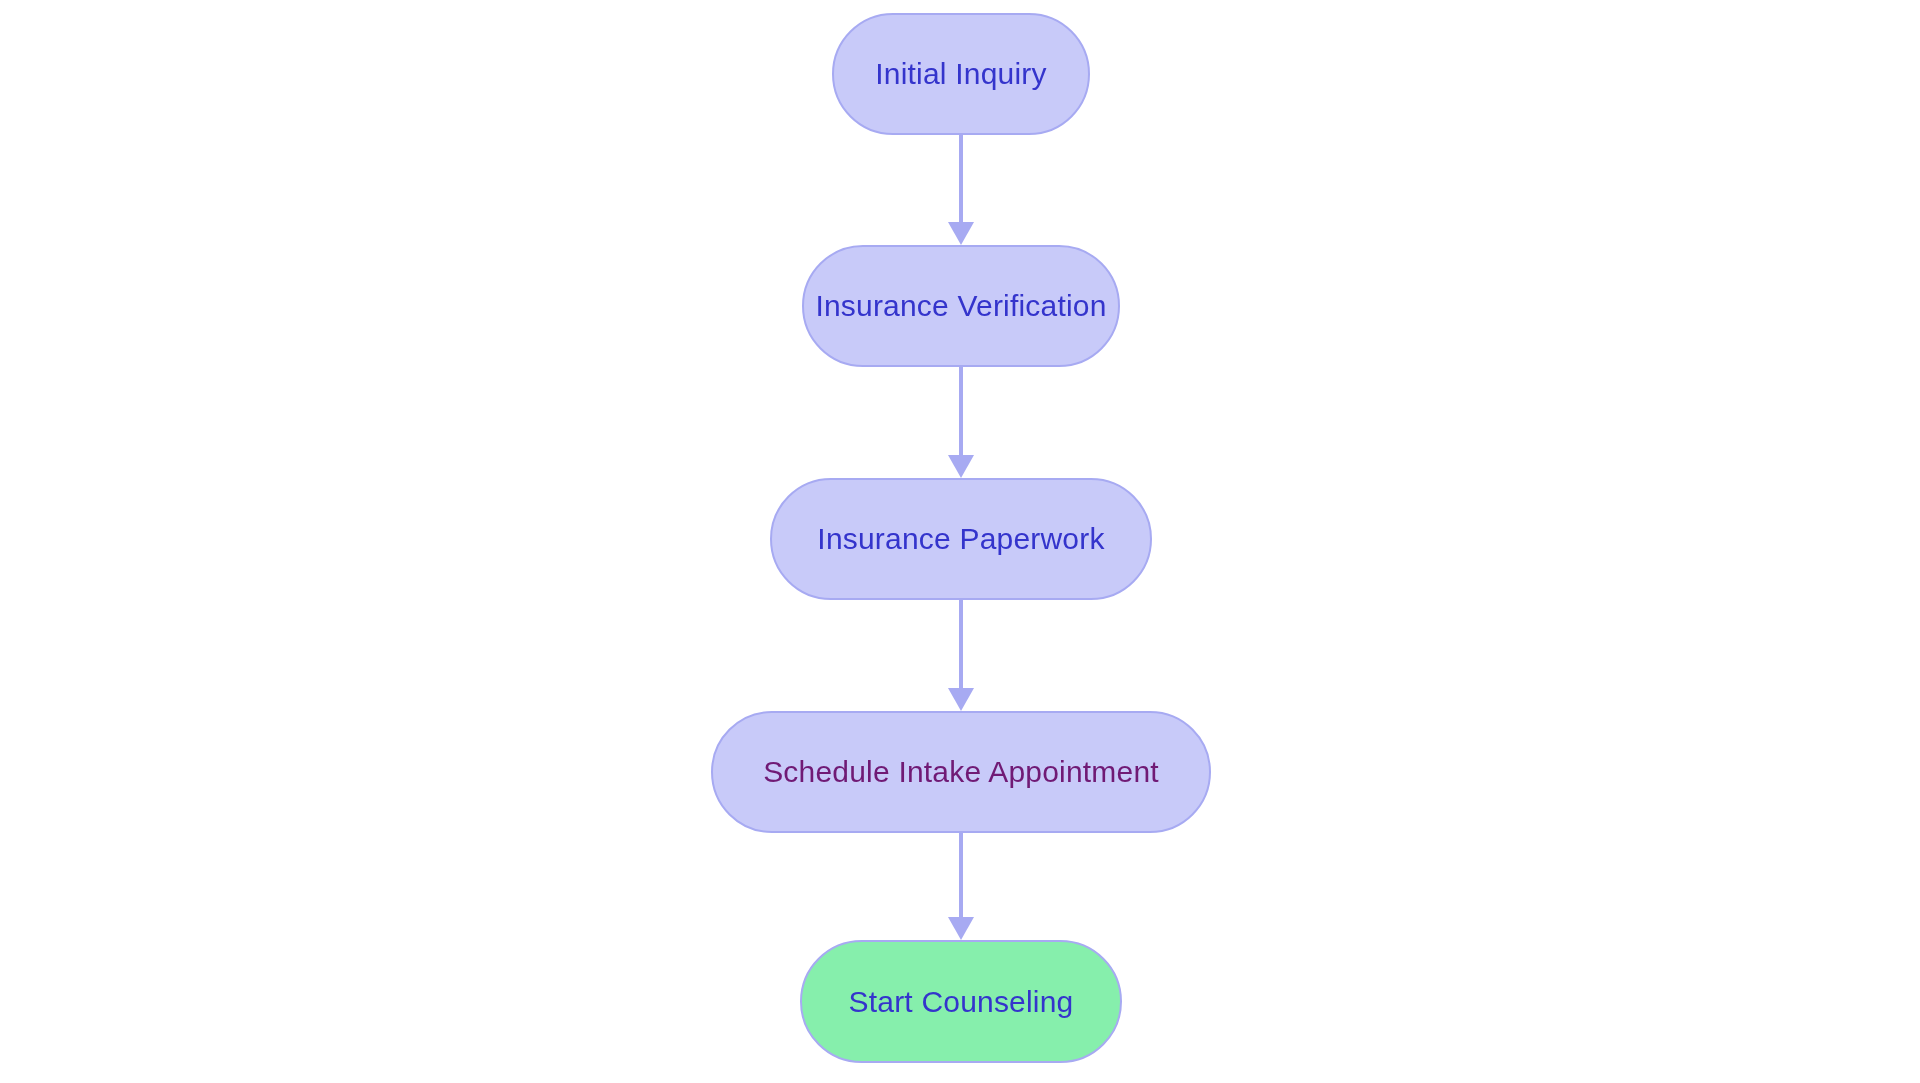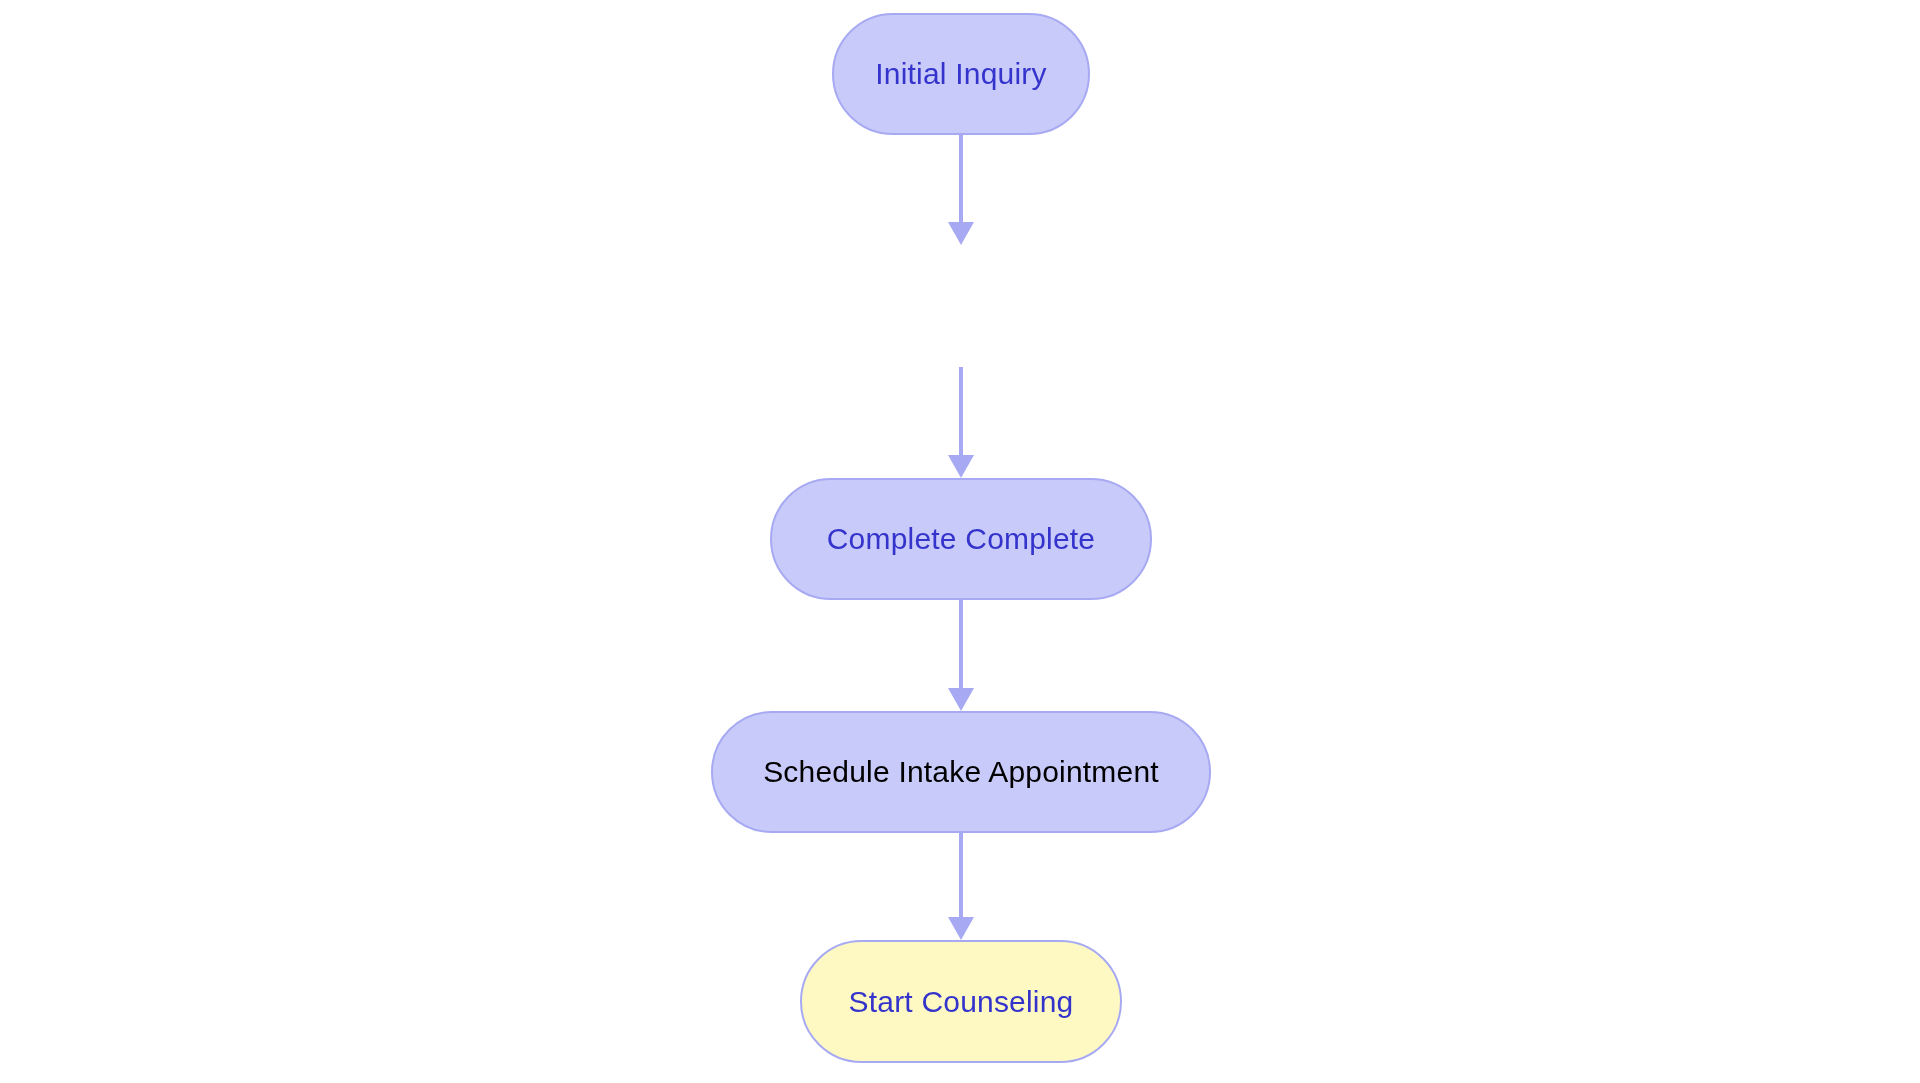--- a/index.html
+++ b/index.html
@@ -103,27 +103,30 @@
     </div>
     <div class="connector" style="left: 961px; top: 833px; height: 107px;">
       <div class="connector-line" style="height: 84px; background: rgb(167, 170, 242);"></div>
       <div class="connector-head" style="border-top-color: rgb(167, 170, 242);"></div>
     </div>
 
     <div class="node" style="left: 961px; top: 13px; width: 258px; height: 122px; background: rgb(200, 202, 249); border-color: rgb(167, 170, 242);">
       <span class="node-label" style="color: rgb(52, 52, 204);">Initial Inquiry</span>
     </div>
 
+    <div class="node" style="left: 961px; top: 245px; width: 318px; height: 122px; background: rgb(200, 202, 249); border-color: rgb(167, 170, 242);">
+      <span class="node-label" style="color: rgb(52, 52, 204);">Insurance Verification</span>
+    </div>
 
     <div class="node" style="left: 961px; top: 478px; width: 382px; height: 122px; background: rgb(200, 202, 249); border-color: rgb(167, 170, 242);">
-      <span class="node-label" style="color: rgb(52, 52, 204);">Complete Complete</span>
+      <span class="node-label" style="color: rgb(52, 52, 204);">Insurance Paperwork</span>
     </div>
 
     <div class="node" style="left: 961px; top: 711px; width: 500px; height: 122px; background: rgb(200, 202, 249); border-color: rgb(167, 170, 242);">
-      <span class="node-label" style="color: #000000;">Schedule Intake Appointment</span>
+      <span class="node-label" style="color: #701a75;">Schedule Intake Appointment</span>
     </div>
 
-    <div class="node" style="left: 961px; top: 940px; width: 322px; height: 123px; background: #fef9c3; border-color: rgb(167, 170, 242);">
+    <div class="node" style="left: 961px; top: 940px; width: 322px; height: 123px; background: #86efac; border-color: rgb(167, 170, 242);">
       <span class="node-label" style="color: rgb(52, 52, 204);">Start Counseling</span>
     </div>
 
   </div>
 </div>
 
 </body></html>

